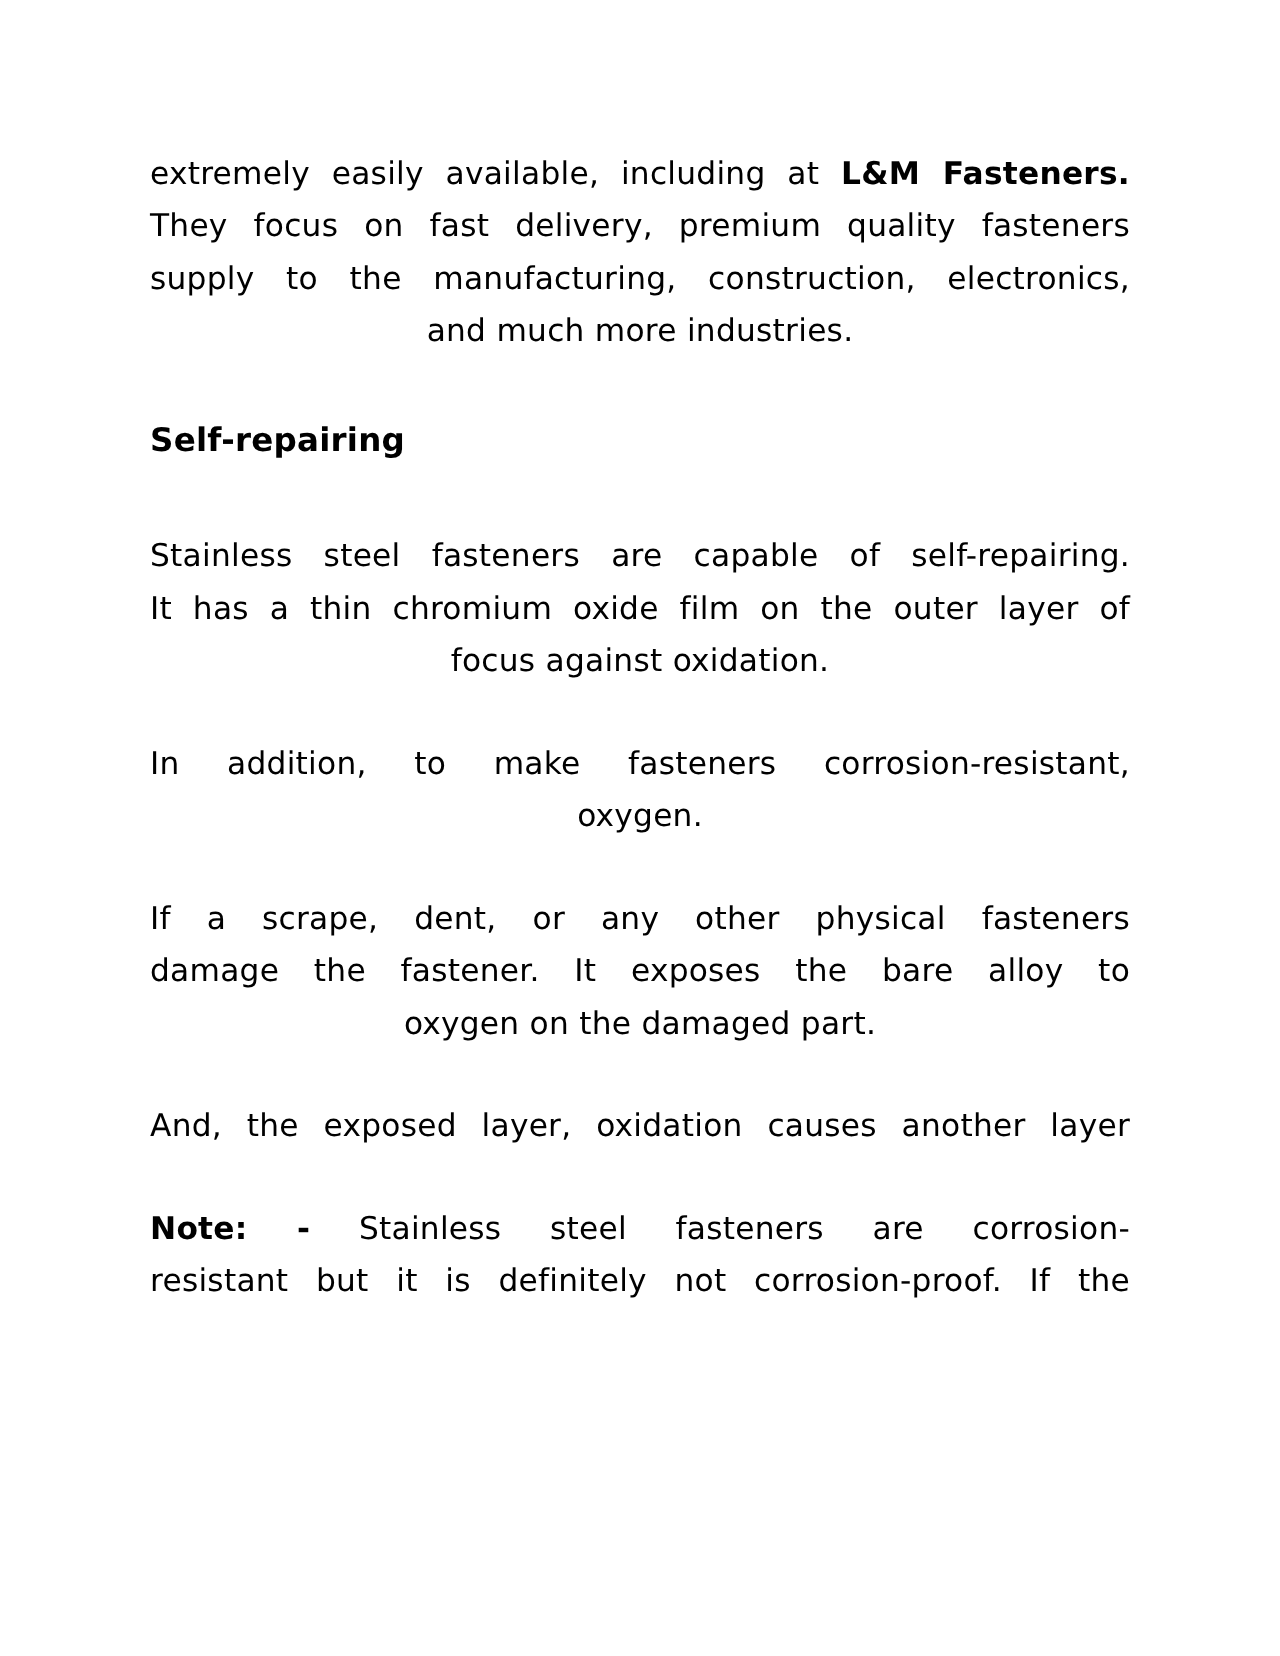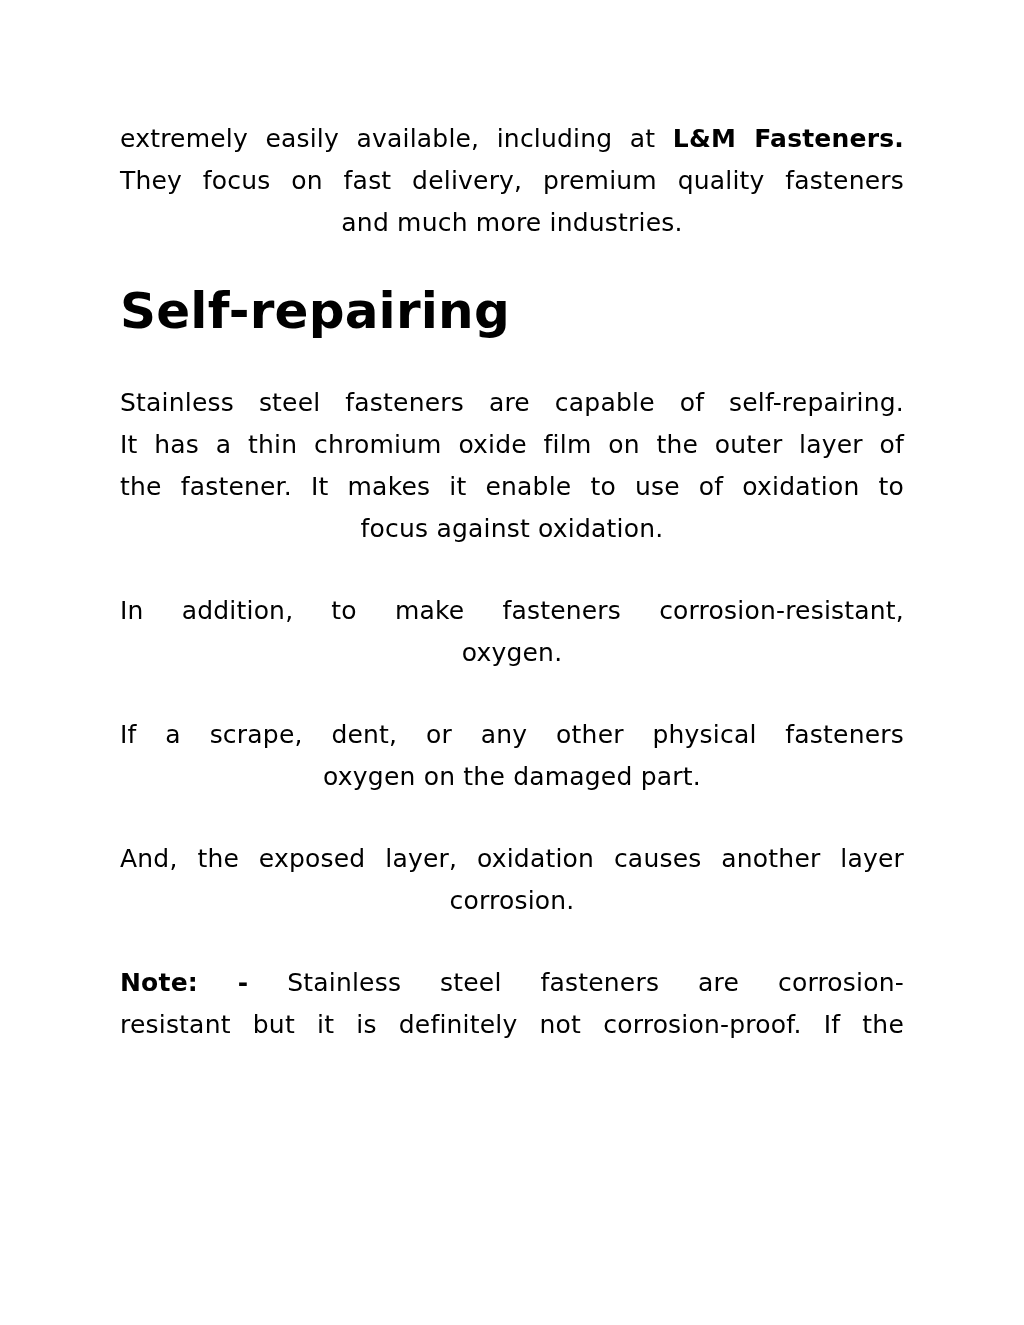--- a/index.html
+++ b/index.html
@@ -34,54 +34,54 @@
 
   .line.justify {
     text-align: justify;
     text-align-last: justify;
   }
 
   .seg { font-weight: normal; }
   .seg.bold { font-weight: bold; }
 
   .heading {
-    font-size: 50px;
+    font-size: 26px;
     line-height: 54px;
     font-weight: bold;
     letter-spacing: 0.2px;
     margin-bottom: 44px;
   }
 </style>
 </head>
 <body>
 
 <div class="page">
   <div class="content">
       <div class="para">
         <div class="line justify"><span class="seg">extremely easily available, including at </span><span class="seg bold">L&amp;M Fasteners.</span></div>
         <div class="line justify"><span class="seg">They focus on fast delivery, premium quality fasteners</span></div>
+        <div class="line justify"><span class="seg">supply to the manufacturing, construction, electronics,</span></div>
         <div class="line"><span class="seg">and much more industries.</span></div>
       </div>
       <h2 class="heading">Self-repairing</h2>
       <div class="para">
         <div class="line justify"><span class="seg">Stainless steel fasteners are capable of self-repairing.</span></div>
         <div class="line justify"><span class="seg">It has a thin chromium oxide film on the outer layer of</span></div>
-        <div class="line justify"><span class="seg">the fastener. It makes it enable to use of oxidation to</span></div>
         <div class="line"><span class="seg">focus against oxidation.</span></div>
       </div>
       <div class="para">
         <div class="line justify"><span class="seg">In addition, to make fasteners corrosion-resistant,</span></div>
         <div class="line"><span class="seg">oxygen.</span></div>
       </div>
       <div class="para">
         <div class="line justify"><span class="seg">If a scrape, dent, or any other physical fasteners</span></div>
+        <div class="line justify"><span class="seg">damage the fastener. It exposes the bare alloy to</span></div>
         <div class="line"><span class="seg">oxygen on the damaged part.</span></div>
       </div>
       <div class="para">
         <div class="line justify"><span class="seg">And, the exposed layer, oxidation causes another layer</span></div>
-        <div class="line"><span class="seg">corrosion.</span></div>
       </div>
       <div class="para">
         <div class="line justify"><span class="seg bold">Note: -</span><span class="seg"> Stainless steel fasteners are corrosion-</span></div>
         <div class="line justify"><span class="seg">resistant but it is definitely not corrosion-proof. If the</span></div>
       </div>
     </div>
 </div>
 
 </body></html>

